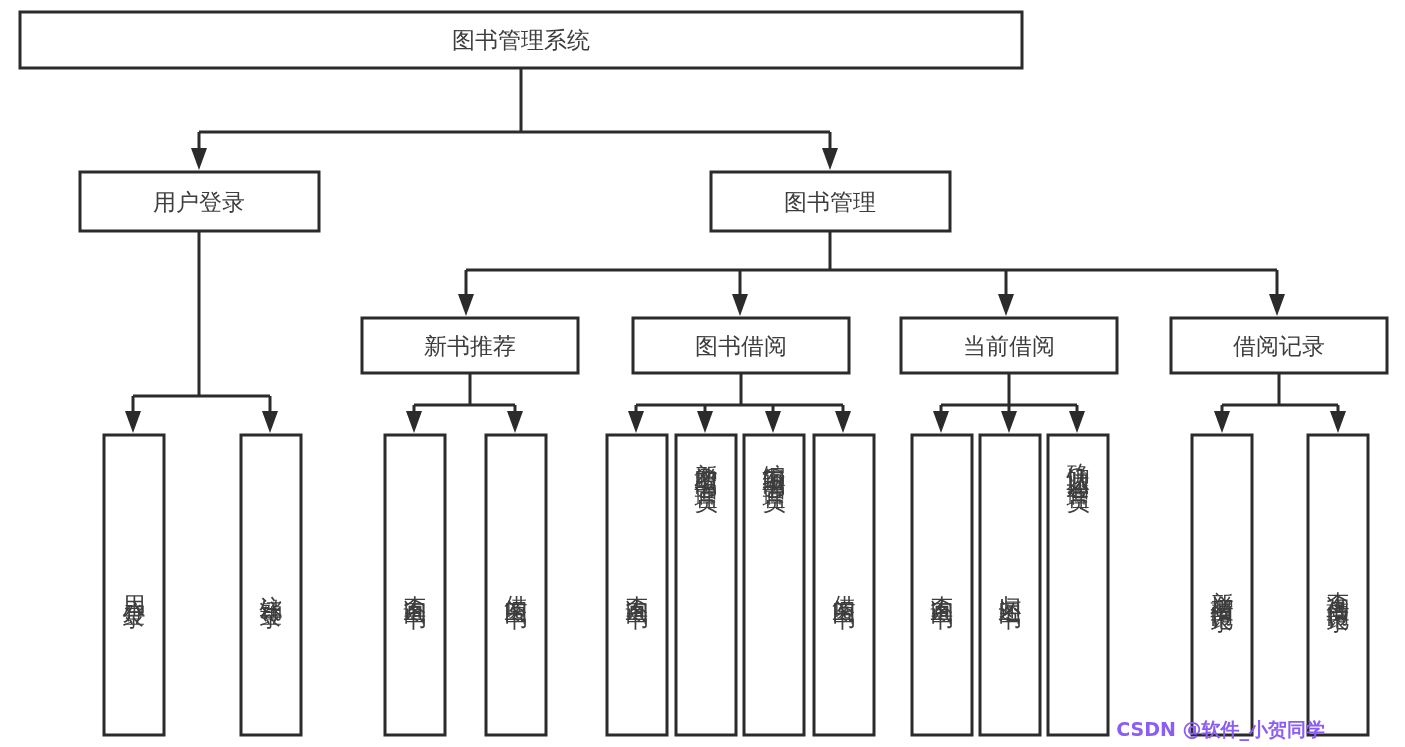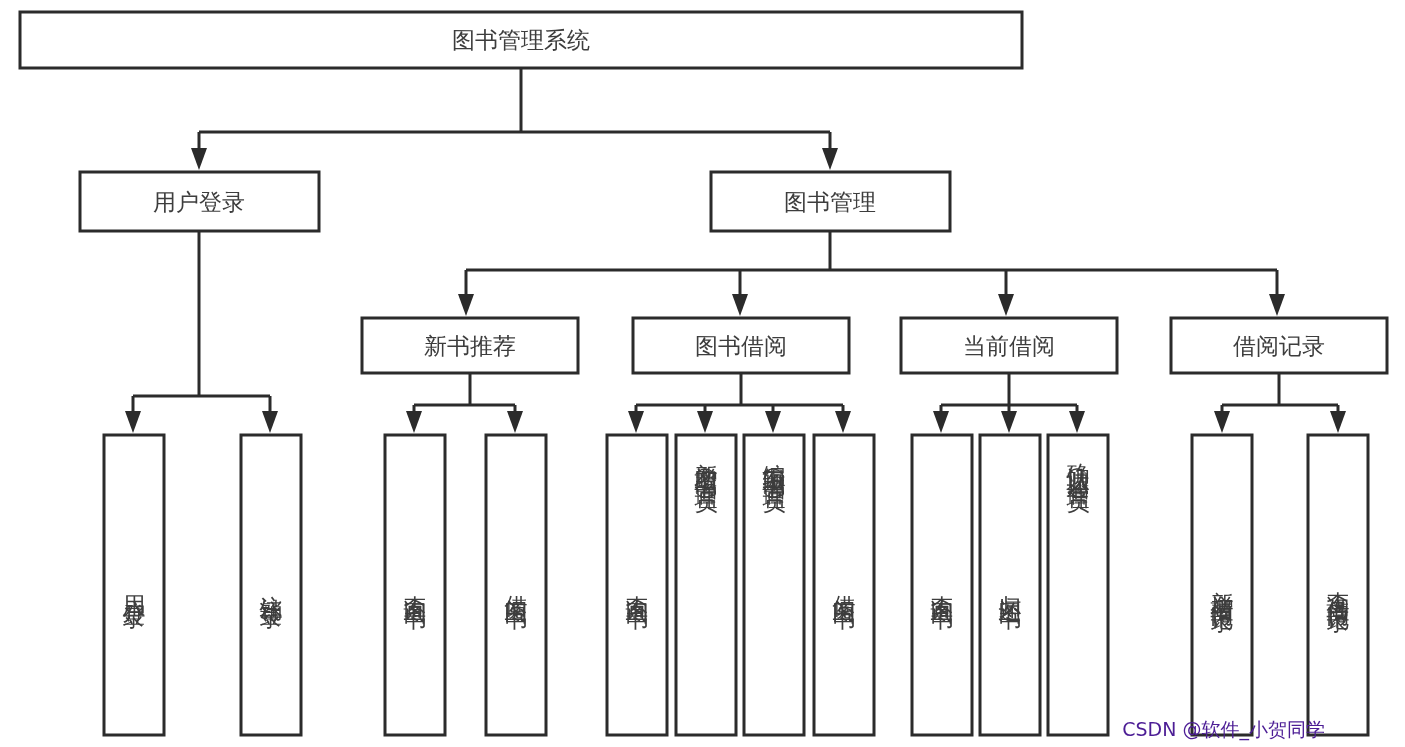--- a/index.html
+++ b/index.html
@@ -66,23 +66,24 @@
     line-height: 1;
     white-space: nowrap;
     pointer-events: none;
   }
   .watermark {
     position: absolute;
     right: 10px;
     bottom: 4px;
     font-family: "DejaVu Sans", "Liberation Sans", sans-serif;
     font-size: 19px;
-    color: #4c1d95;
+    color: #8b5cf6;
     white-space: nowrap;
     user-select: none;
+    font-weight: bold;
   }
 </style>
 </head>
 <body>
 
 <div id="diagram-root">
 
   <svg id="flowchart" viewBox="0 0 1405 747">
 
     <g>

